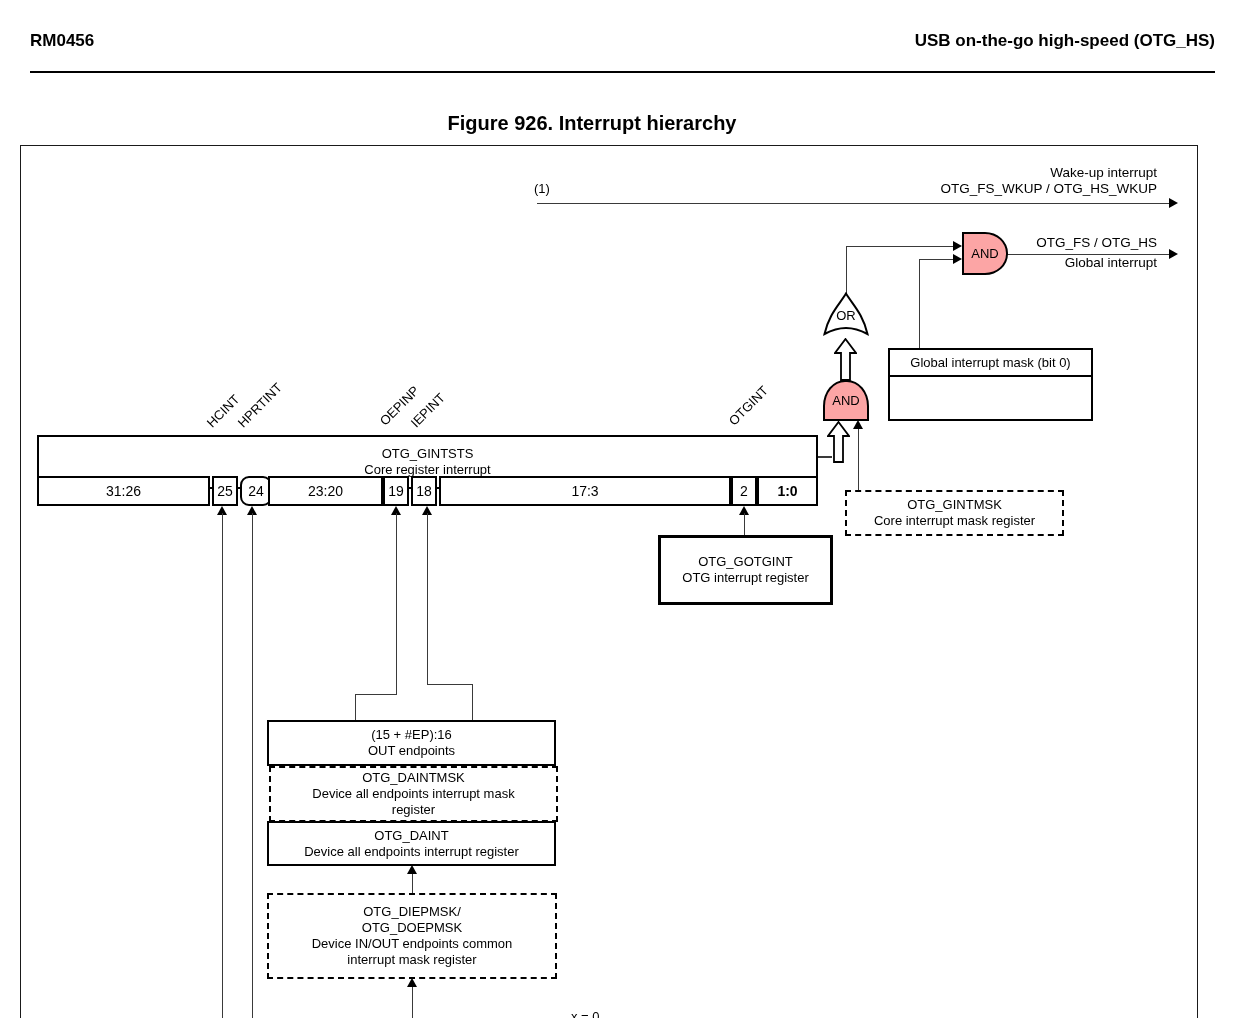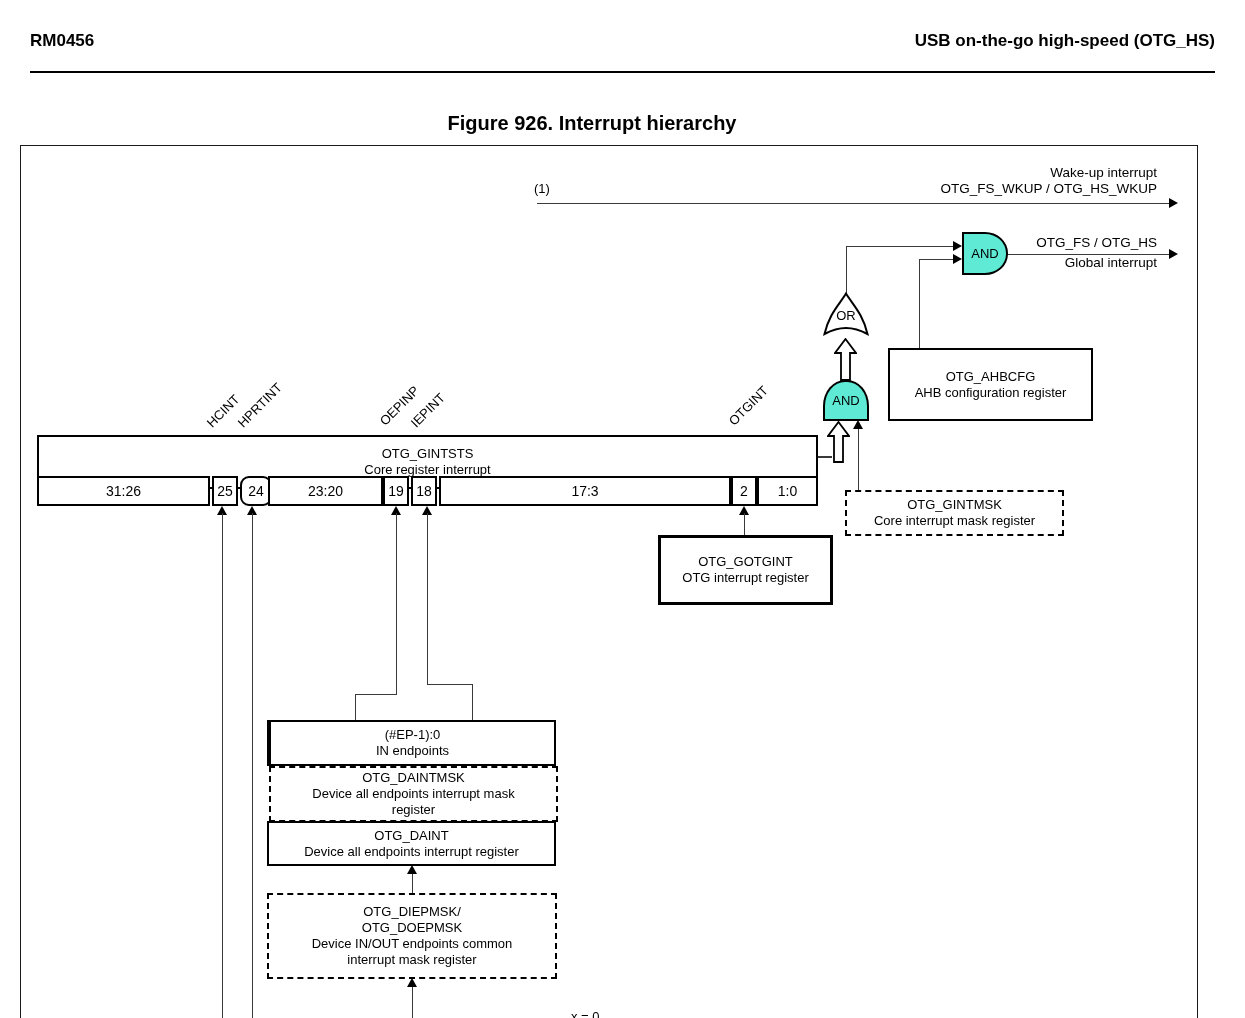--- a/index.html
+++ b/index.html
@@ -18,21 +18,21 @@
   .dash{border:2px dashed #000;}
   .cell{position:absolute;box-sizing:border-box;border:2px solid #000;background:#fff;
         display:flex;align-items:center;justify-content:center;font-size:14px;top:476px;height:30px;}
   .arrR{position:absolute;width:0;height:0;border-top:5px solid transparent;
         border-bottom:5px solid transparent;border-left:9px solid #000;}
   .arrU{position:absolute;width:0;height:0;border-left:5px solid transparent;
         border-right:5px solid transparent;border-bottom:9px solid #000;}
   .rot{position:absolute;transform:rotate(-45deg);transform-origin:0 100%;
        font-size:13px;white-space:nowrap;height:16px;line-height:16px;}
   .rlabel{position:absolute;right:88px;text-align:right;font-size:13.5px;white-space:nowrap;}
-  .gate{position:absolute;box-sizing:border-box;border:2px solid #000;background:#5eead4;
+  .gate{position:absolute;box-sizing:border-box;border:2px solid #000;background:#fca5a5;
         display:flex;align-items:center;justify-content:center;font-size:13px;}
   .blockarrow{position:absolute;}
 </style>
 </head>
 <body>
 
 <div class="hdr" style="left:30px;">RM0456</div>
 <div class="hdr" style="right:30px;">USB on-the-go high-speed (OTG_HS)</div>
 <div class="rule" style="left:30px;top:71px;width:1185px;height:2px;"></div>
 <div class="figtitle">Figure 926. Interrupt hierarchy</div>
@@ -82,45 +82,42 @@
   <svg width="23" height="42" viewBox="0 0 23 42">
     <polygon points="11.5,1 22,15 16,15 16,41 7,41 7,15 1,15" fill="#fff" stroke="#000" stroke-width="1.8"></polygon>
   </svg>
 </div>
 <div class="wire" style="left:818px;top:456px;width:14px;height:2px;"></div>
 
 <div class="wire" style="left:858px;top:429px;width:1.2px;height:61px;"></div>
 <div class="arrU" style="left:853px;top:420px;"></div>
 
 <div class="box" style="left:888px;top:348px;width:205px;height:73px;padding:0;justify-content:flex-start;">
-  <div style="flex:1;display:flex;flex-direction:column;align-items:center;justify-content:center;">
-    <div>OTG_AHBCFG</div>
-    <div>AHB configuration register</div>
-  </div>
+  <div style="width:100%;height:25px;border-bottom:2px solid #000;display:flex;align-items:center;justify-content:center;">Global interrupt mask (bit 0)</div>
 </div>
 
 <div class="box dash" style="left:845px;top:490px;width:219px;height:46px;">
   <div>OTG_GINTMSK</div>
   <div>Core interrupt mask register</div>
 </div>
 
 <div class="box" style="left:37px;top:435px;width:781px;height:54px;">
   <div>OTG_GINTSTS</div>
   <div>Core register interrupt</div>
 </div>
 
 <div class="cell" style="left:37px;width:173px;">31:26</div>
 <div class="cell" style="left:212px;width:26px;">25</div>
 <div class="cell" style="left:240px;width:32px;border-radius:9px;">24</div>
 <div class="cell" style="left:268px;width:115px;">23:20</div>
 <div class="cell" style="left:383px;width:26px;">19</div>
 <div class="cell" style="left:411px;width:26px;">18</div>
 <div class="cell" style="left:439px;width:292px;">17:3</div>
 <div class="cell" style="left:731px;width:26px;">2</div>
-<div class="cell" style="left:757px;width:61px;">1:0</div>
+<div class="cell" style="left:757px;width:61px;font-weight:bold;">1:0</div>
 
 <div class="rot" style="left:215px;top:415px;">HCINT</div>
 <div class="rot" style="left:246px;top:415px;">HPRTINT</div>
 <div class="rot" style="left:388px;top:413px;">OEPINP</div>
 <div class="rot" style="left:419px;top:415px;">IEPINT</div>
 <div class="rot" style="left:737px;top:413px;">OTGINT</div>
 
 <div class="arrU" style="left:217px;top:506px;"></div>
 <div class="wire" style="left:222px;top:513px;width:1.2px;height:505px;"></div>
 <div class="arrU" style="left:247px;top:506px;"></div>
@@ -135,23 +132,23 @@
 <div class="wire" style="left:472px;top:684px;width:1.2px;height:37px;"></div>
 <div class="arrU" style="left:739px;top:506px;"></div>
 <div class="wire" style="left:744px;top:513px;width:1.2px;height:22px;"></div>
 
 <div class="box" style="left:658px;top:535px;width:175px;height:70px;border-width:3px;">
   <div>OTG_GOTGINT</div>
   <div>OTG interrupt register</div>
 </div>
 
 <div class="box" style="left:267px;top:720px;width:289px;height:46px;flex-direction:row;padding:0;align-items:stretch;">
-  <div style="flex:1;border-left:2px solid #000;display:flex;flex-direction:column;align-items:center;justify-content:center;">
-    <div>(#EP-1):0</div>
-    <div>IN endpoints</div>
+  <div style="width:142px;display:flex;flex-direction:column;align-items:center;justify-content:center;">
+    <div>(15 + #EP):16</div>
+    <div>OUT endpoints</div>
   </div>
 </div>
 
 <div class="box dash" style="left:269px;top:766px;width:289px;height:56px;">
   <div>OTG_DAINTMSK</div>
   <div>Device all endpoints interrupt mask</div>
   <div>register</div>
 </div>
 
 <div class="box" style="left:267px;top:821px;width:289px;height:45px;">

